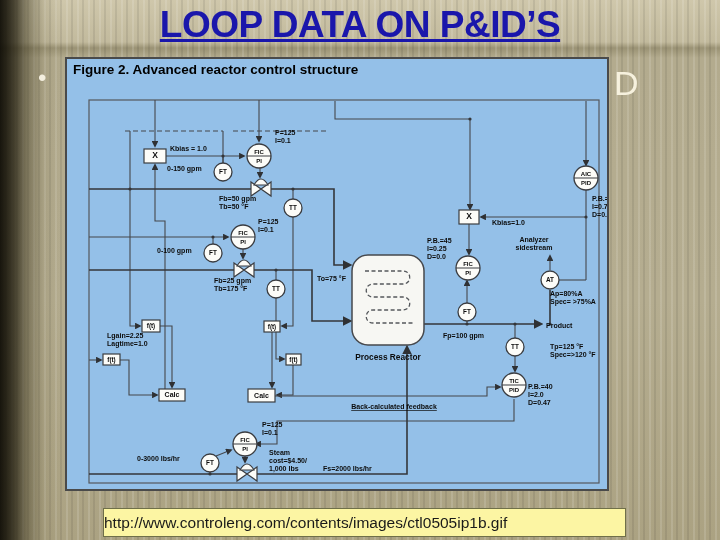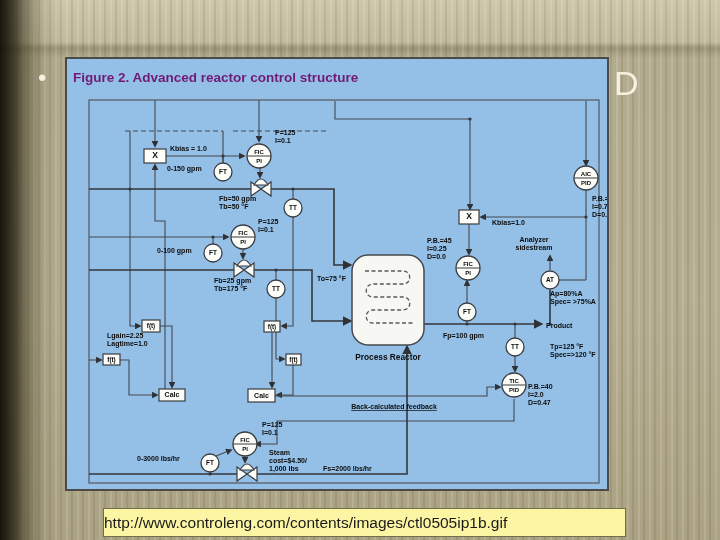--- a/index.html
+++ b/index.html
@@ -18,33 +18,34 @@
   }
   .marker{position:absolute;color:#f4efdf;}
   #bullet{left:38px;top:64px;font-size:24px;}
   .dash{left:71px;font-size:26px;font-weight:bold;}
   #dash-1{top:141px}#dash-2{top:178px}#dash-3{top:216px}
   #cutoff{position:absolute;left:614px;top:64px;font-size:34px;color:#f6f1de;}
   #panel{
     position:absolute;left:65px;top:57px;width:544px;height:434px;
     background:#94c0e8;border:2px solid #4a4a4a;box-sizing:border-box;
   }
-  #fig-title{position:absolute;left:6px;top:11px;font-size:13.5px;font-weight:bold;color:#701a75;}
+  #fig-title{position:absolute;left:6px;top:3px;font-size:13.5px;font-weight:bold;color:#000000;}
   #diagram{position:absolute;left:0;top:0;}
   #url-box{
     position:absolute;left:103px;top:508px;width:523px;height:29px;
     background:#fcf5a3;border:1px solid #6f6f49;box-sizing:border-box;
     font-size:15.5px;color:#1a1a1a;line-height:27px;
   }
   svg text{font-family:"Liberation Sans","DejaVu Sans",sans-serif;font-weight:bold;fill:#0c0c0c;}
 </style>
 </head>
 <body>
 
 <div id="slide">
+  <div id="title">LOOP DATA ON P&amp;ID’S</div>
 
   <span id="bullet" class="marker">•</span>
   <span id="dash-1" class="marker dash">-</span>
   <span id="dash-2" class="marker dash">-</span>
   <span id="dash-3" class="marker dash">-</span>
   <span id="cutoff">D</span>
 
   <div id="panel">
     <div id="fig-title">Figure 2. Advanced reactor control structure</div>
     <svg id="diagram" width="540" height="430" viewBox="0 0 540 430">

